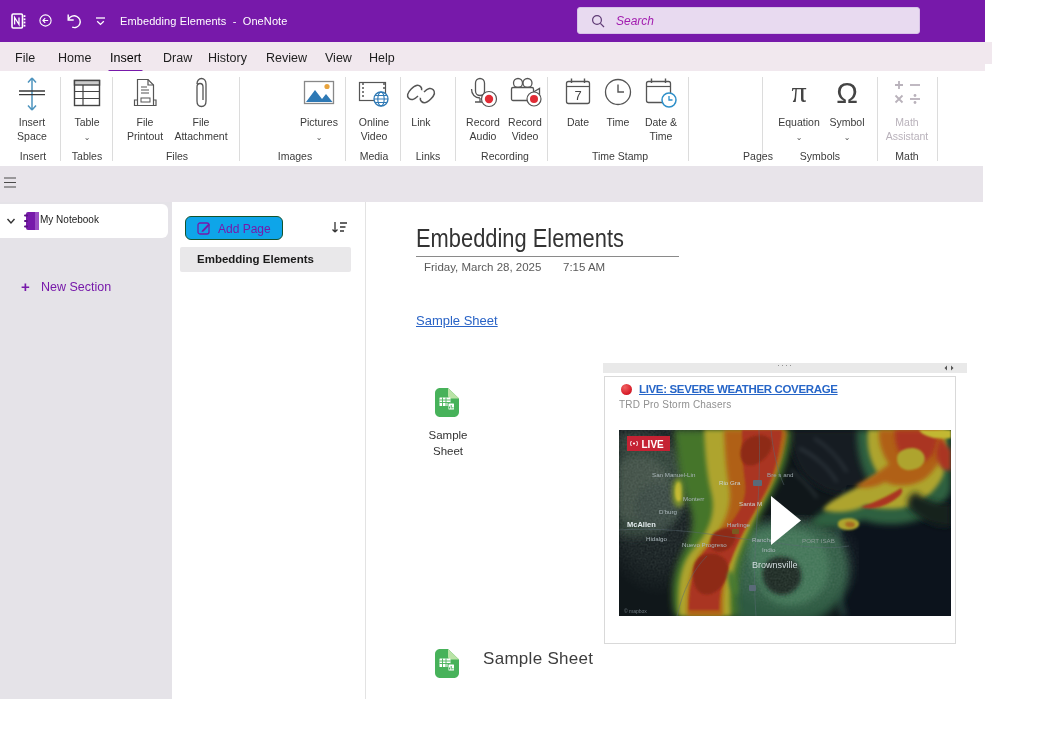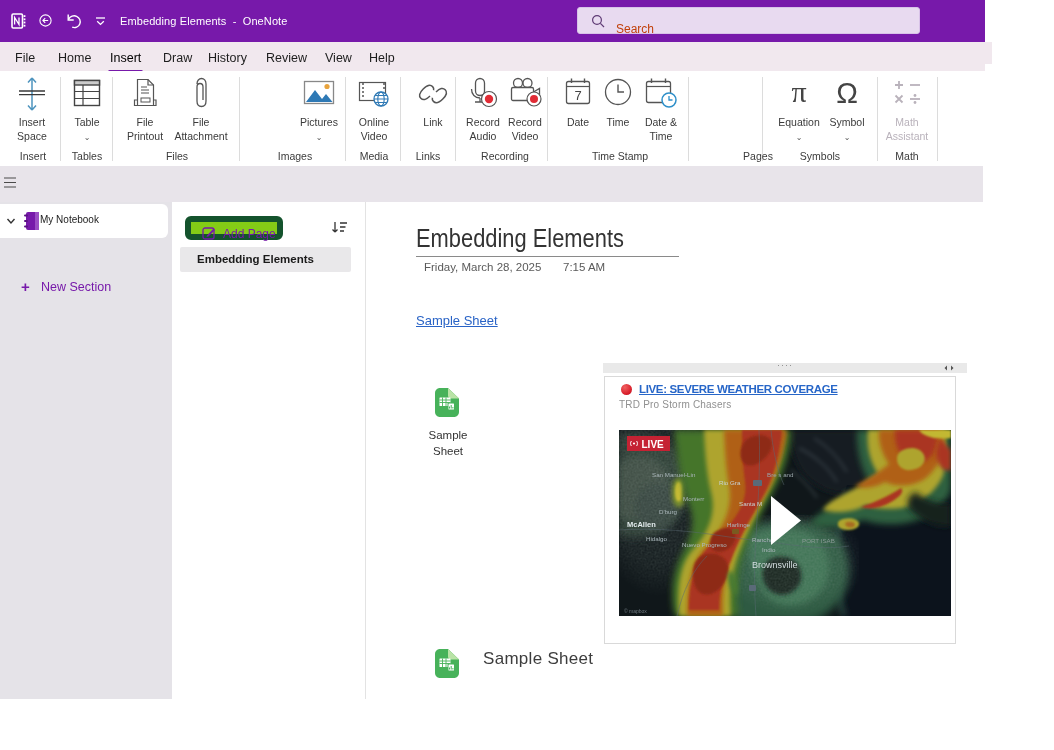--- a/index.html
+++ b/index.html
@@ -4,21 +4,21 @@
 <style>
   * { margin:0; padding:0; box-sizing:border-box; }
   html,body { width:1054px; height:750px; background:#fff; font-family:"Liberation Sans", sans-serif; overflow:hidden; }
   .abs { position:absolute; }
   #app { position:absolute; left:0; top:0; width:985px; height:700px; background:#fff; }
 
   
   #titlebar { position:absolute; left:0; top:0; width:985px; height:42px; background:#7719AA; }
   #titlebar .ttext { position:absolute; left:120px; top:15px; color:#fff; font-size:11px; letter-spacing:0.1px; }
   #searchbox { position:absolute; left:577px; top:7px; width:343px; height:27px; background:#E8DAF0; border:1px solid #D8C2E8; border-radius:3px; }
-  #searchbox .stext { position:absolute; left:38px; top:14px; color:#c2410c; font-size:12px; }
+  #searchbox .stext { position:absolute; left:38px; top:6px; color:#a21caf; font-size:12px;font-style:italic; }
 
   
   #menubar { position:absolute; left:0; top:42px; width:992px; height:22px; background:#F1E8EE; }
   #menubar2 { position:absolute; left:0; top:64px; width:985px; height:7px; background:#F1E8EE; }
   .mtab { position:absolute; top:9px; font-size:12.5px; color:#1d1d1d; }
   .mtab.active { color:#000; }
   .mtab.active::after { content:""; position:absolute; left:-2px; right:-2px; bottom:-8px; height:3px; background:#7719AA; border-radius:2px; }
 
   
   #ribbon { position:absolute; left:2px; top:71px; width:986px; height:94px; background:#fff; border-radius:8px 8px 8px 8px; }
@@ -33,21 +33,21 @@
   #navstrip { position:absolute; left:0; top:166px; width:983px; height:36px; background:#E8E4EA; }
 
   
   #sidebar { position:absolute; left:0; top:202px; width:172px; height:497px; background:#E5E3E8; }
   #nbcard { position:absolute; left:0px; top:2px; width:168px; height:34px; background:#fff; border-radius:0 6px 6px 0; }
   #qnrow { position:absolute; left:0px; top:42px; width:168px; height:30px; background:#fff; border-radius:0 6px 6px 0; }
   #newsec { position:absolute; left:0; top:74px; width:168px; height:24px; color:#7719AA; }
 
   
   #pagelist { position:absolute; left:172px; top:202px; width:193px; height:497px; background:#fff; border-radius:8px 0 0 0; }
-  #addpage { position:absolute; left:13px; top:14px; width:98px; height:24px; background:#84cc16; border:6px solid #14532d; border-radius:6px; }
+  #addpage { position:absolute; left:13px; top:14px; width:98px; height:24px; background:#0ea5e9; border:1px solid #14532d; border-radius:6px; }
   #pageitem { position:absolute; left:8px; top:45px; width:171px; height:25px; background:#E9E8EA; border-radius:2px; font-size:11.5px; font-weight:bold; color:#1a1a1a; line-height:24px; padding-left:17px; }
 
   
   #content { position:absolute; left:366px; top:202px; width:619px; height:497px; background:#fff; }
   #cdivider { position:absolute; left:365px; top:202px; width:1px; height:497px; background:#E3E3E3; }
 
   #ptitle { position:absolute; left:50px; top:22px; font-size:25px; color:#333; letter-spacing:0px; transform:scaleX(0.875); transform-origin:left top; }
   #punder { position:absolute; left:50px; top:54px; width:263px; height:1px; background:#8a8a8a; }
   #pdate { position:absolute; left:50px; top:59px; font-size:11.5px; color:#5a5a5a;margin-left:8px; }
   #ptime { position:absolute; left:197px; top:59px; font-size:11.5px; color:#5a5a5a; }
@@ -178,21 +178,21 @@
       <svg class="ic" width="36" height="38" viewBox="0 0 36 38">
         <rect x="3.5" y="7.5" width="26" height="18" fill="#fff" stroke="#555" stroke-width="1.2"></rect>
         <path d="M6 9 h2 M6 13 h2 M6 17 h2 M6 21 h2 M27 9 h2 M27 13 h2" stroke="#555" stroke-width="1.3"></path>
         <circle cx="25" cy="24" r="7" fill="#fff" stroke="#2E79B5" stroke-width="1.3"></circle>
         <ellipse cx="25" cy="24" rx="3.2" ry="7" fill="none" stroke="#2E79B5" stroke-width="1.1"></ellipse>
         <path d="M18 24 H32 M19.2 20.5 H30.8 M19.2 27.5 H30.8" stroke="#2E79B5" stroke-width="1.1"></path>
       </svg>
       Online<br>Video
     </div>
 
-    <div class="ritem" style="left:408px;width:46px">
+    <div class="ritem" style="left:396px;width:46px">
       <svg class="ic" width="34" height="38" viewBox="0 0 34 38">
         <path d="M14 21 C10 25 7 25.5 4.8 23.3 C2.6 21.1 3.2 18 7.2 14 C11.2 10 14.4 9.4 16.6 11.6 C17.6 12.6 18 13.9 17.6 15.3" fill="none" stroke="#555" stroke-width="1.5"></path>
         <path d="M20 17 C24 13 27 12.5 29.2 14.7 C31.4 16.9 30.8 20 26.8 24 C22.8 28 19.6 28.6 17.4 26.4 C16.4 25.4 16 24.1 16.4 22.7" fill="none" stroke="#555" stroke-width="1.5"></path>
       </svg>
       Link
     </div>
 
     <div class="ritem" style="left:455px;width:52px">
       <svg class="ic" width="34" height="38" viewBox="0 0 34 38">
         <rect x="9.5" y="3.5" width="9" height="17" rx="4.5" fill="#fff" stroke="#555" stroke-width="1.3"></rect>

